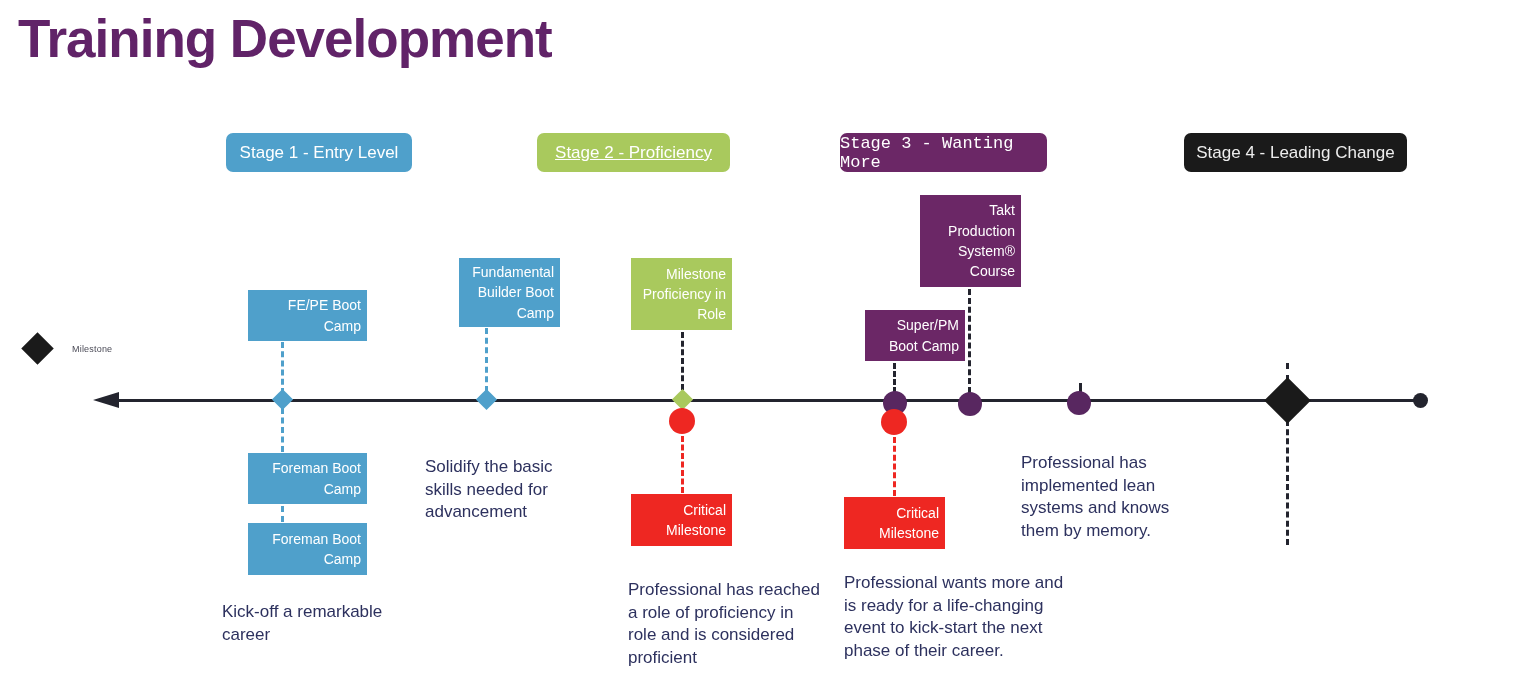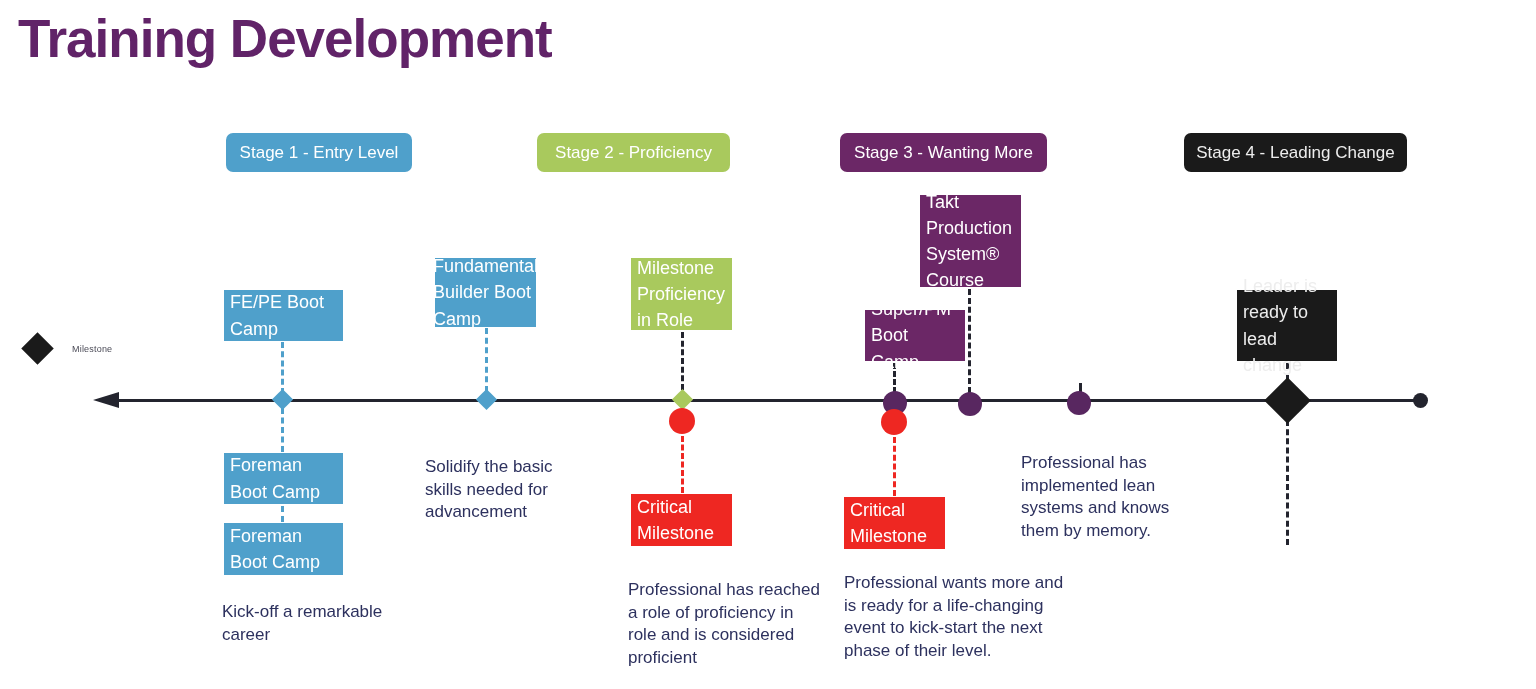--- a/index.html
+++ b/index.html
@@ -39,25 +39,25 @@
   .diamond.blue{width:15px;height:15px;background:var(--blue);}
   .diamond.green{width:15px;height:15px;background:var(--green);}
   .diamond.black{width:33px;height:33px;background:var(--black);}
   .diamond.legend{width:23px;height:23px;background:var(--black);}
   .circle{position:absolute;border-radius:50%;}
   .circle.purple{width:24px;height:24px;background:var(--purpledark);}
   .circle.red{width:26px;height:26px;background:var(--red);}
   
   .box{
     position:absolute;
-    display:flex;align-items:center;justify-content:center;text-align:left;
-    color:#ffffff;font-size:18px;line-height:1.45;
+    display:flex;align-items:center;justify-content:center;text-align:right;
+    color:#ffffff;font-size:14px;line-height:1.45;
     padding:12px 6px;box-sizing:border-box;
   }
-  .box.blue{background:var(--blue);}
+  .box.blue{background:var(--blue);margin-left:24px;}
   .box.green{background:var(--green);}
   .box.purple{background:var(--purple);}
   .box.black{background:var(--black);color:#ededed;}
   .box.red{background:var(--red);}
   
   .note{
     position:absolute;
     color:var(--navy);font-size:17px;line-height:1.33;
   }
   
@@ -69,22 +69,22 @@
 <body>
 
 <div class="canvas">
 
   <h1 class="title">Training Development</h1>
 
   <div class="diamond legend" style="left:26px;top:337px;"></div>
   <div class="legend-label" style="left:72px;top:344px;">Milestone</div>
 
   <div class="stage" style="left:226px;top:133px;width:186px;background:var(--blue);">Stage 1 - Entry Level</div>
-  <div class="stage" style="left:537px;top:133px;width:193px;background:var(--green);">Stage 2 - Proficiency</div>
-  <div class="stage" style="left:840px;top:133px;width:207px;background:var(--purple);">Stage 3 - Wanting More</div>
+  <div class="stage" style="left:537px;top:133px;width:193px;background:var(--green);text-decoration:underline;">Stage 2 - Proficiency</div>
+  <div class="stage" style="left:840px;top:133px;width:207px;background:var(--purple);font-family:Liberation Mono, monospace;">Stage 3 - Wanting More</div>
   <div class="stage" style="left:1184px;top:133px;width:223px;background:var(--black);color:#ededed;">Stage 4 - Leading Change</div>
 
   <div class="conn blue" style="left:281px;top:342px;height:52px;"></div>
   <div class="conn blue" style="left:281px;top:408px;height:44px;"></div>
   <div class="conn blue" style="left:281px;top:506px;height:16px;"></div>
   <div class="conn blue" style="left:485px;top:328px;height:64px;"></div>
   <div class="conn dark" style="left:681px;top:332px;height:58px;"></div>
   <div class="conn red" style="left:681px;top:436px;height:57px;"></div>
   <div class="conn dark" style="left:893px;top:363px;height:30px;"></div>
   <div class="conn red" style="left:893px;top:437px;height:59px;"></div>
@@ -105,26 +105,25 @@
   <div class="circle purple" style="left:1067px;top:391px;"></div>
   <div class="circle red" style="left:669px;top:408px;"></div>
   <div class="circle red" style="left:881px;top:409px;"></div>
   <div class="diamond black" style="left:1271px;top:384px;"></div>
 
   <div class="box blue" style="left:224px;top:290px;width:119px;height:51px;">FE/PE Boot Camp</div>
   <div class="box blue" style="left:435px;top:258px;width:101px;height:69px;">Fundamental Builder Boot Camp</div>
   <div class="box green" style="left:631px;top:258px;width:101px;height:72px;">Milestone Proficiency in Role</div>
   <div class="box purple" style="left:920px;top:195px;width:101px;height:92px;">Takt Production System® Course</div>
   <div class="box purple" style="left:865px;top:310px;width:100px;height:51px;">Super/PM Boot Camp</div>
-  <div class="box black" style="left:1237px;top:290px;width:100px;height:71px;">Leader is ready to lead change</div>
 
   <div class="box blue" style="left:224px;top:453px;width:119px;height:51px;">Foreman Boot Camp</div>
   <div class="box blue" style="left:224px;top:523px;width:119px;height:52px;">Foreman Boot Camp</div>
   <div class="box red" style="left:631px;top:494px;width:101px;height:52px;">Critical Milestone</div>
   <div class="box red" style="left:844px;top:497px;width:101px;height:52px;">Critical Milestone</div>
 
   <div class="note" style="left:222px;top:601px;width:165px;">Kick-off a remarkable career</div>
   <div class="note" style="left:425px;top:456px;width:148px;">Solidify the basic skills needed for advancement</div>
   <div class="note" style="left:628px;top:579px;width:192px;">Professional has reached a role of proficiency in role and is considered proficient</div>
-  <div class="note" style="left:844px;top:572px;width:230px;">Professional wants more and is ready for a life-changing event to kick-start the next phase of their level.</div>
+  <div class="note" style="left:844px;top:572px;width:230px;">Professional wants more and is ready for a life-changing event to kick-start the next phase of their career.</div>
   <div class="note" style="left:1021px;top:452px;width:152px;">Professional has implemented lean systems and knows them by memory.</div>
 
 </div>
 
 </body></html>

